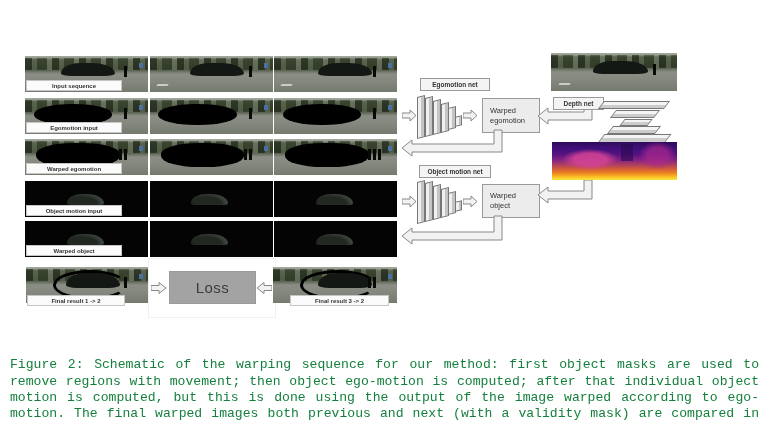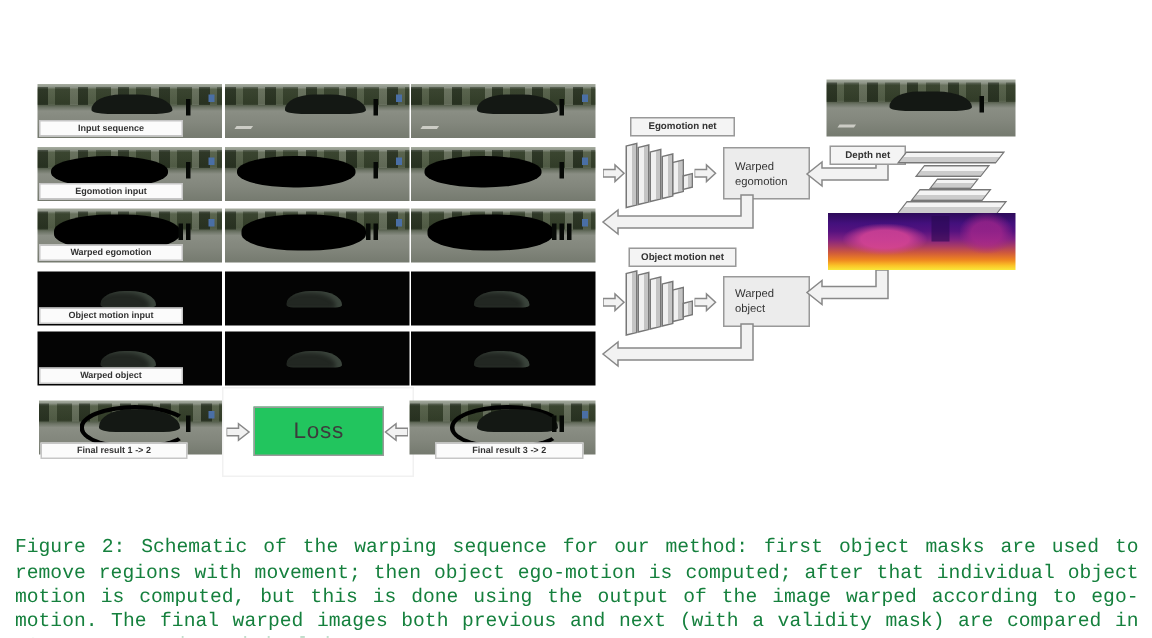--- a/index.html
+++ b/index.html
@@ -38,21 +38,21 @@
       font-size:6px;font-weight:600;color:#333;white-space:nowrap;}
 
   
   .netlabel{position:absolute;background:#f4f4f4;border:1px solid #999;display:flex;
       align-items:center;justify-content:center;font-size:6.5px;font-weight:600;color:#333;}
   .wbox{position:absolute;background:#ececec;border:1px solid #999;color:#333;
       font-size:7.5px;line-height:1.3;display:flex;align-items:center;}
   .wbox span{padding-left:7px;width:44px;}
   .lossbg{position:absolute;left:148px;top:258px;width:126px;height:58px;background:#fff;
       border:1px solid #f1f1f1;}
-  .lossbox{position:absolute;left:169px;top:271px;width:85px;height:31px;background:#22c55e;
+  .lossbox{position:absolute;left:169px;top:271px;width:85px;height:31px;background:#a3a3a3;
       border:1.5px solid #9a9a9a;display:flex;align-items:center;justify-content:center;
       font-size:15px;color:#3c3c3c;letter-spacing:.5px;}
   .finlabel{position:absolute;height:9px;background:#fbfbfb;border:1px solid #c6c6c6;
       display:flex;align-items:center;justify-content:center;font-size:6px;font-weight:600;color:#333;}
 
   
   .convnet{position:absolute;width:46px;height:48px;}
   .slab{position:absolute;width:6px;border:1px solid #777;
       background:linear-gradient(90deg,#f0f0f0 0 55%,#c4c4c4 55% 100%);
       transform:skewY(-14deg);}

